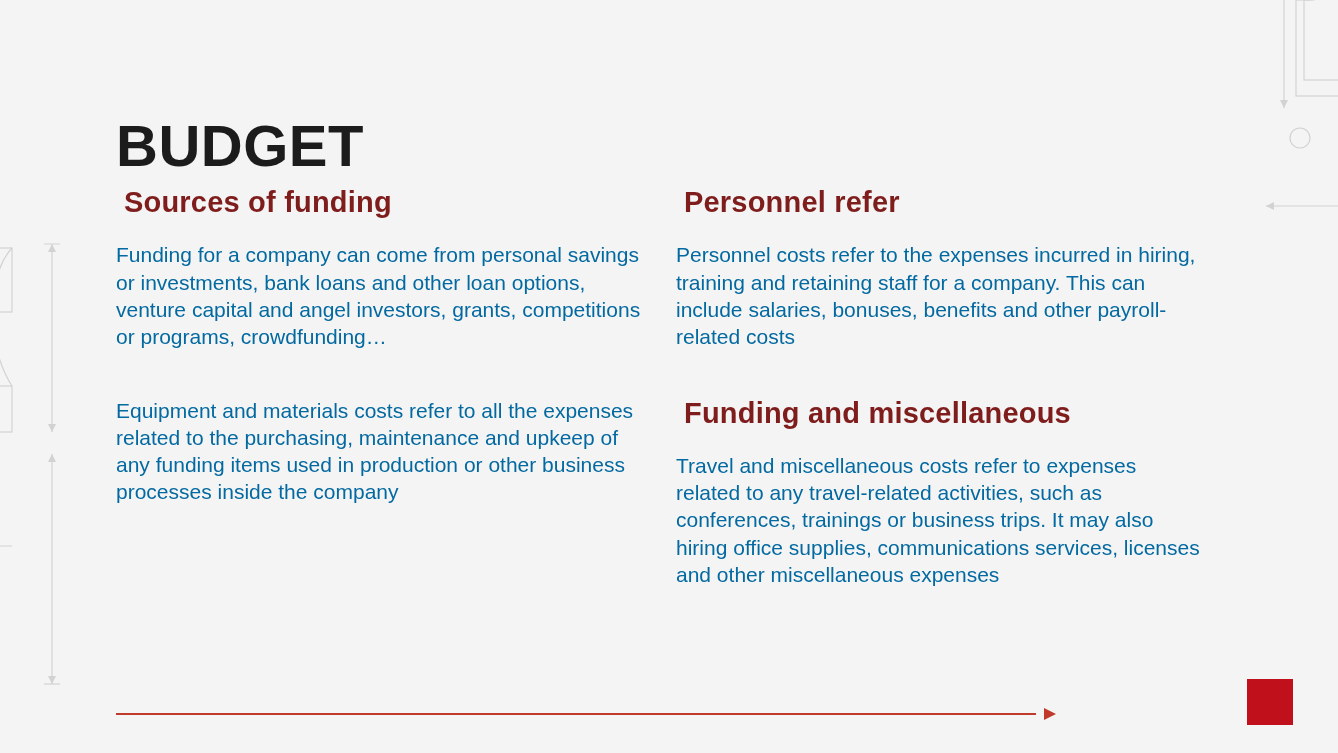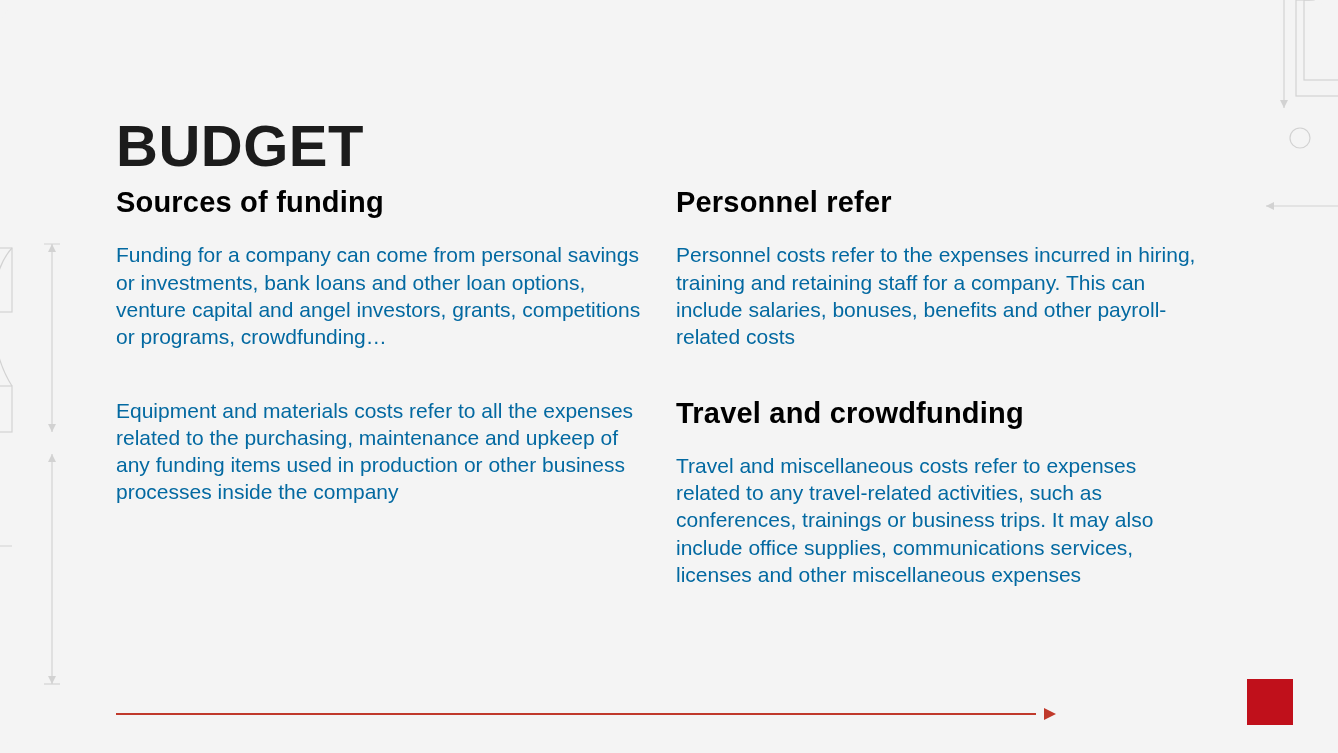--- a/index.html
+++ b/index.html
@@ -67,22 +67,22 @@
     grid-template-rows: auto auto;
     row-gap: 46px;
   }
   .block {
     width: 530px;
   }
   .block-heading {
     font-size: 29px;
     font-weight: 800;
     line-height: 1.15;
-    color: #000000;
-    margin: 0 0 22px 0;
+    color: #7f1d1d;
+    margin: 0 0 22px 8px;
     letter-spacing: 0.2px;
   }
   .block-body {
     font-size: 21px;
     line-height: 1.3;
     color: #0369a1;
     margin: 0;
     font-weight: 400;
   }
 
@@ -173,22 +173,22 @@
     <div class="block">
       <h2 class="block-heading">Personnel refer</h2>
       <p class="block-body">Personnel costs refer to the expenses incurred in hiring, training and retaining staff for a company. This can include salaries, bonuses, benefits and other payroll-related costs</p>
     </div>
 
     <div class="block">
       <p class="block-body">Equipment and materials costs refer to all the expenses related to the purchasing, maintenance and upkeep of any funding items used in production or other business processes inside the company</p>
     </div>
 
     <div class="block">
-      <h2 class="block-heading">Travel and crowdfunding</h2>
-      <p class="block-body">Travel and miscellaneous costs refer to expenses related to any travel-related activities, such as conferences, trainings or business trips. It may also include office supplies, communications services, licenses and other miscellaneous expenses</p>
+      <h2 class="block-heading">Funding and miscellaneous</h2>
+      <p class="block-body">Travel and miscellaneous costs refer to expenses related to any travel-related activities, such as conferences, trainings or business trips. It may also hiring office supplies, communications services, licenses and other miscellaneous expenses</p>
     </div>
 
   </div>
 
   <div class="arrow-wrap">
     <div class="arrow-line"></div>
     <div class="arrow-head"></div>
   </div>
 
   <div class="red-square"></div>

